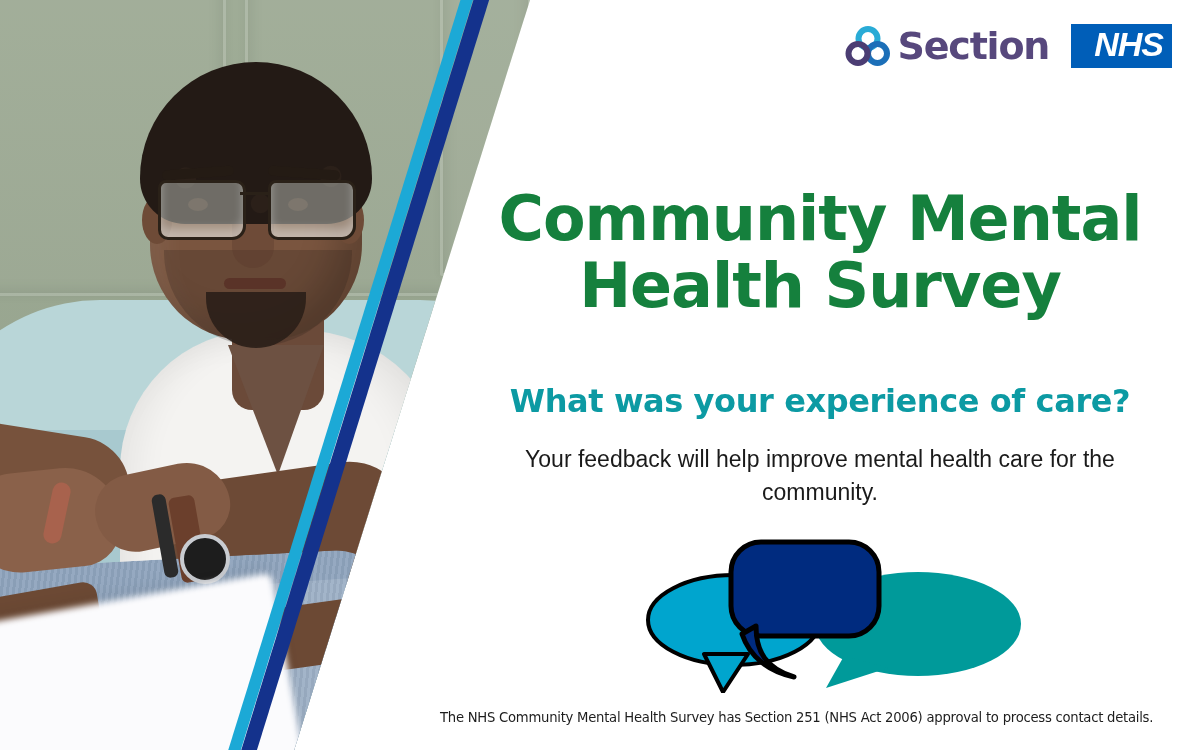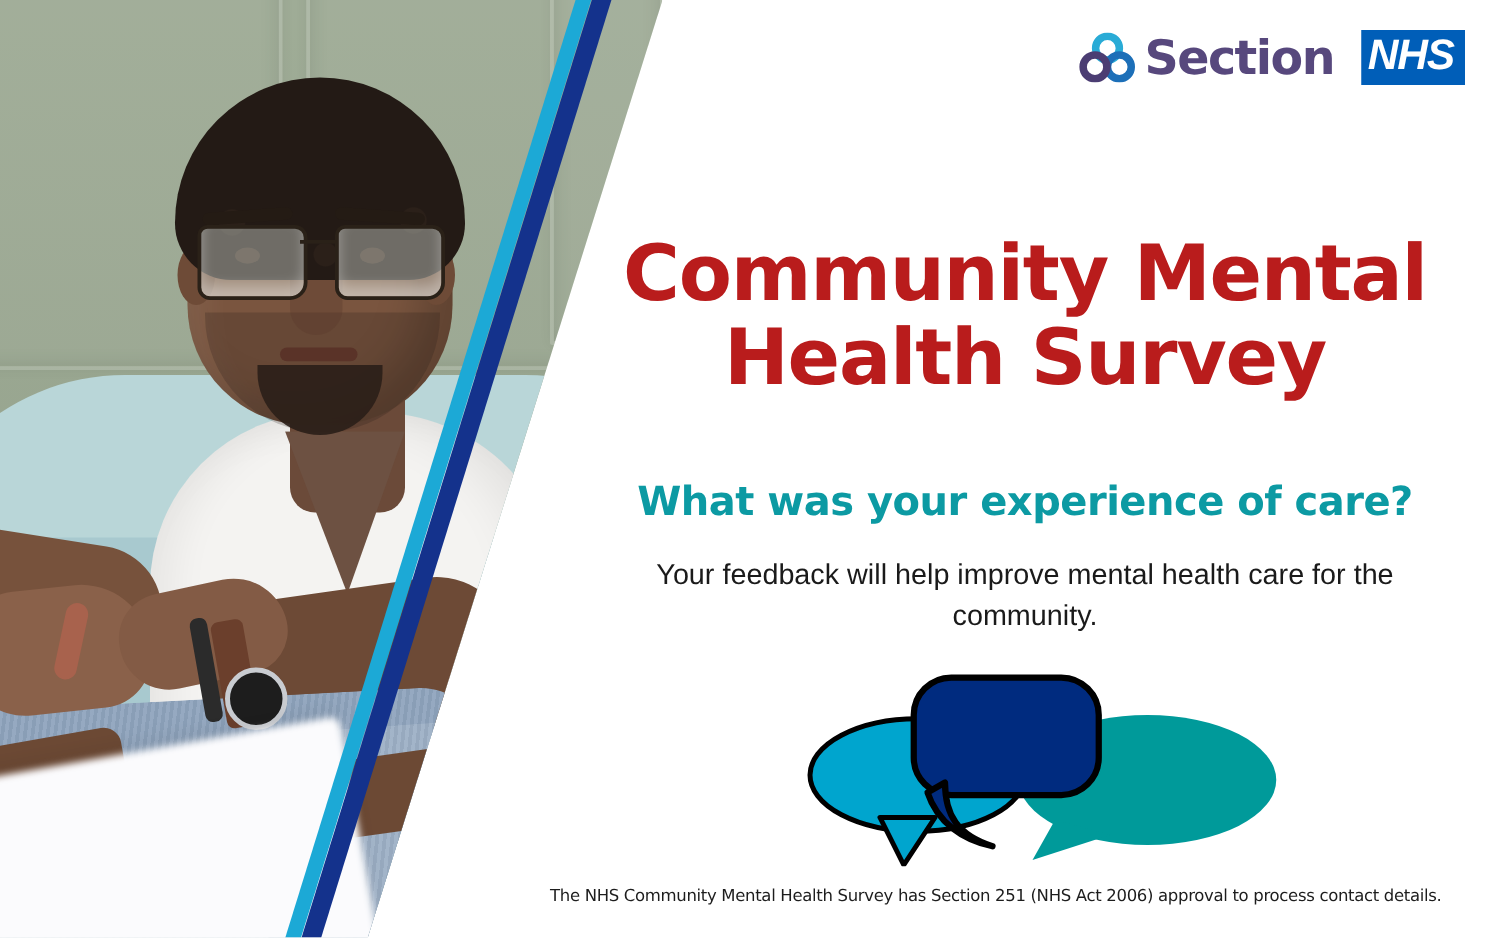--- a/index.html
+++ b/index.html
@@ -359,39 +359,39 @@
     line-height: 1;
   }
   .nhs-logo {
     background: #005EB8;
     color: #ffffff;
     font-family: "Liberation Sans", sans-serif;
     font-weight: bold;
     font-style: italic;
     font-size: 34px;
     letter-spacing: -1px;
-    padding: 3px 9px 5px 5px;
+    padding: 3px 9px 5px 23px;
     line-height: 1.05;
   }
 
   
   .content {
     position: absolute;
     left: 440px;
     top: 0;
     width: 760px;
     height: 750px;
   }
   .headline {
     position: absolute;
     left: 20px;
     top: 186px;
     width: 720px;
     text-align: center;
-    color: #b91c1c;
+    color: #15803d;
     font-family: "DejaVu Sans", sans-serif;
     font-weight: bold;
     font-size: 62px;
     line-height: 1.08;
     letter-spacing: -1px;
   }
   .subhead {
     position: absolute;
     left: 10px;
     top: 382px;

